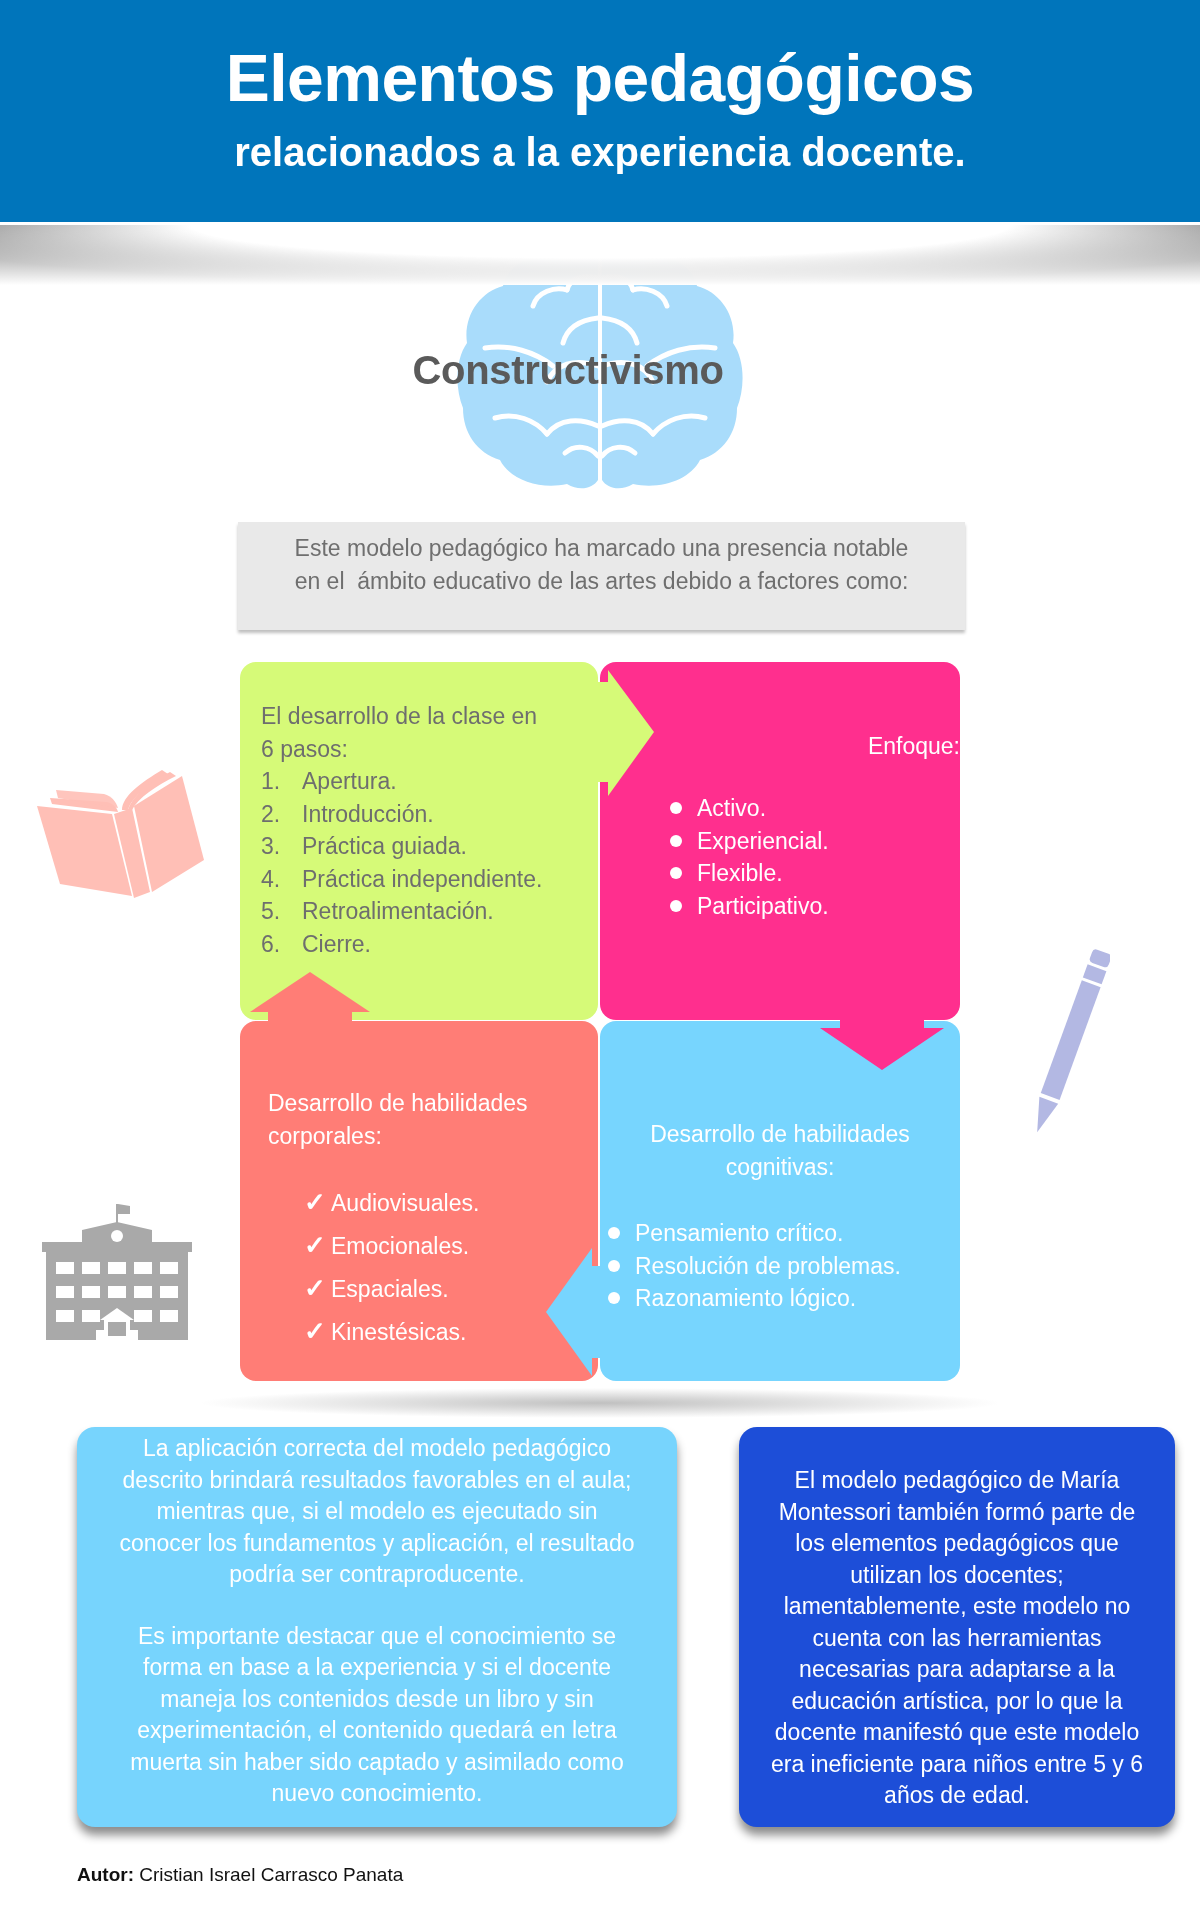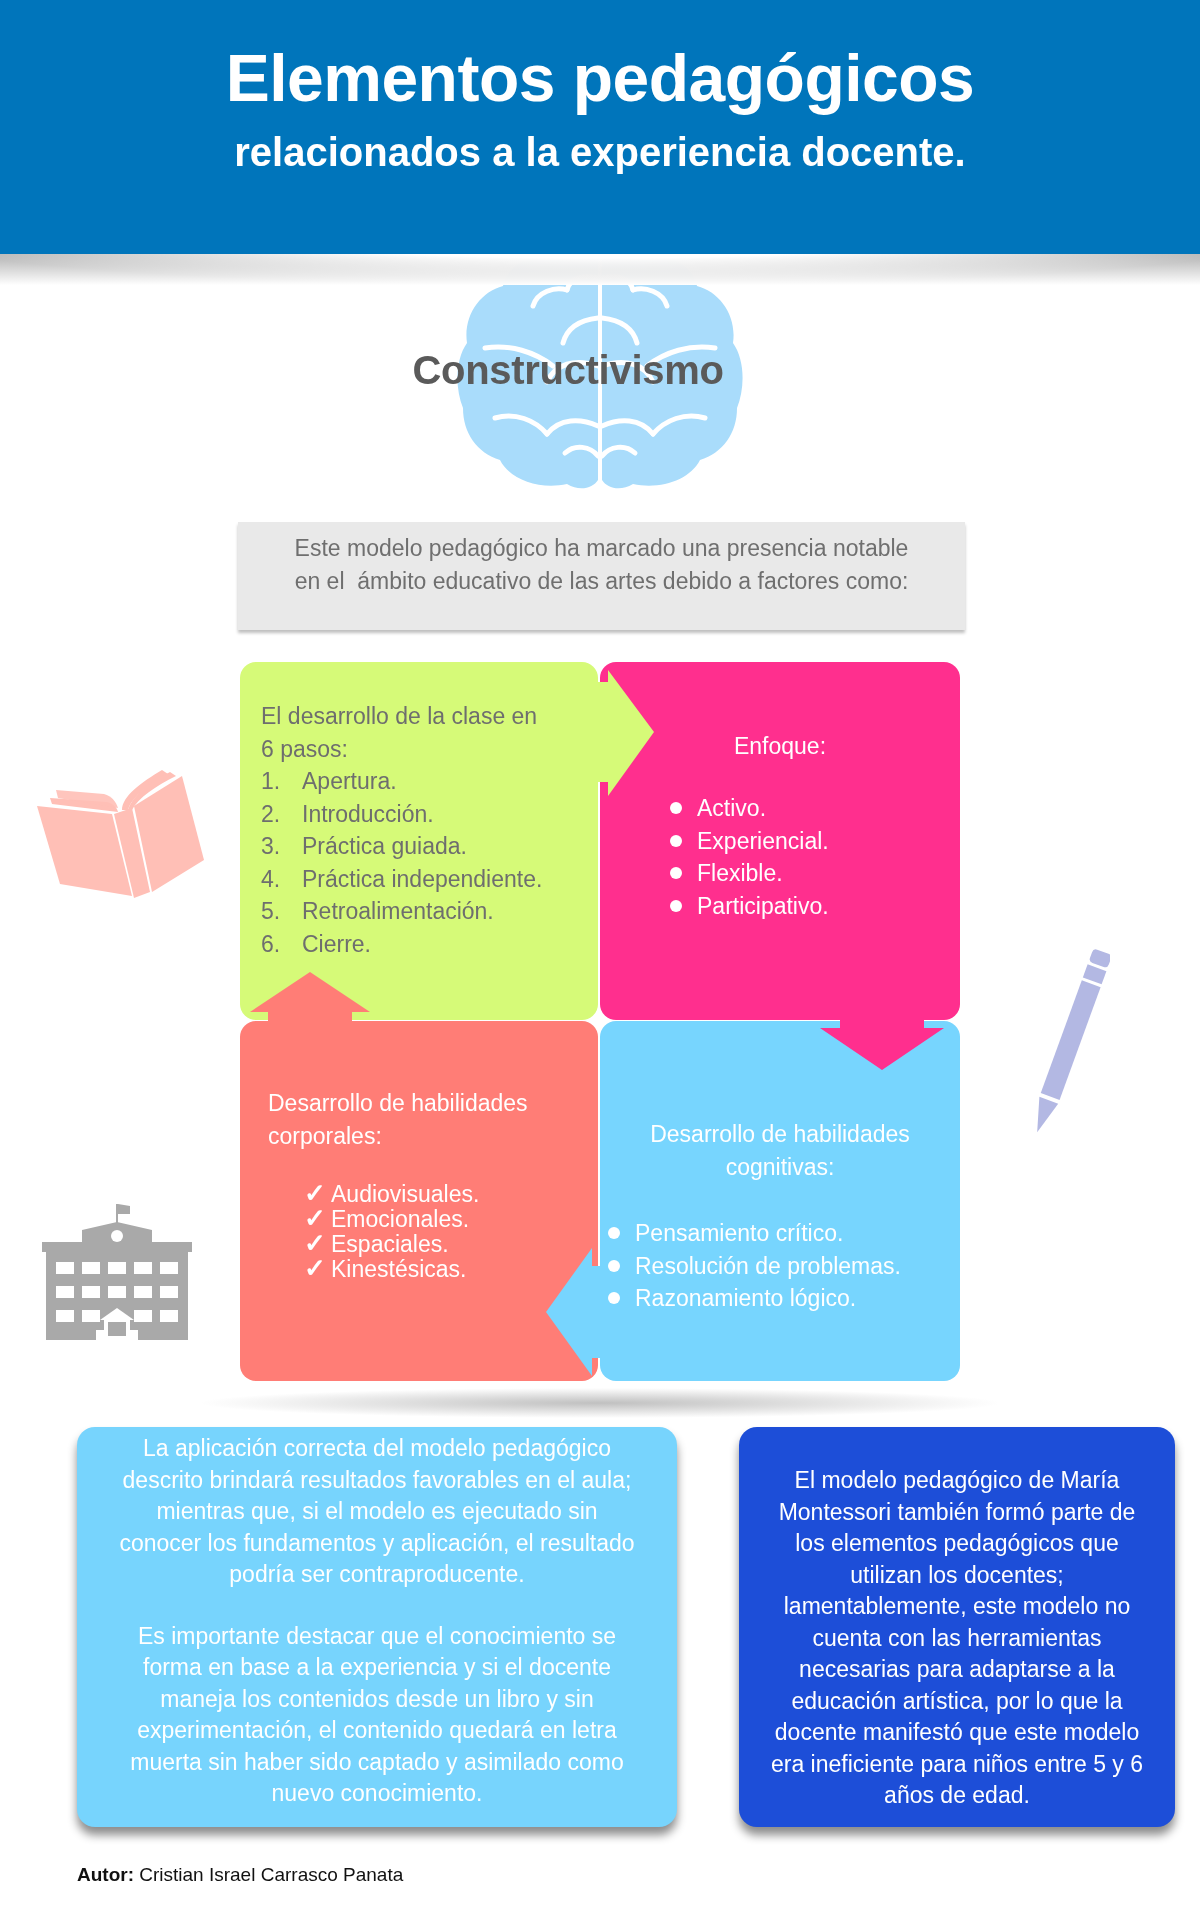--- a/index.html
+++ b/index.html
@@ -1,20 +1,20 @@
 <!DOCTYPE html>
 <html><head>
 <meta charset="utf-8">
 <style>
   * { box-sizing: border-box; margin: 0; padding: 0; }
   html, body { width: 1200px; height: 1920px; background: #ffffff; overflow: hidden; }
   body { position: relative; font-family: "Liberation Sans", sans-serif; }
 
   .header {
-    position: absolute; left: 0; top: 0; width: 1200px; height: 254px;
+    position: absolute; left: 0; top: 0; width: 1200px; height: 222px;
     background: #0075bb; text-align: center; color: #ffffff; z-index: 2;
   }
   .header .title {
     position: absolute; left: 0; right: 0; top: 40px;
     font-size: 66px; font-weight: bold; letter-spacing: -0.5px;
   }
   .header .subtitle {
     position: absolute; left: 0; right: 0; top: 130px;
     font-size: 40px; font-weight: bold;
   }
@@ -52,28 +52,28 @@
   .q-green { left: 240px; top: 662px; width: 358px; height: 358px; background: #d6fa78; color: #6e6e6e; }
   .q-pink { left: 600px; top: 662px; width: 360px; height: 358px; background: #ff2f8e; color: #ffffff; }
   .q-salmon { left: 240px; top: 1021px; width: 358px; height: 360px; background: #ff7d76; color: #ffffff; }
   .q-blue { left: 600px; top: 1021px; width: 360px; height: 360px; background: #77d5fe; color: #ffffff; }
 
   .q-green .q-head { position: absolute; left: 21px; top: 38px; width: 330px; }
   .q-green ol { position: absolute; left: 21px; top: 103px; list-style: none; }
   .q-green ol li { display: flex; }
   .q-green ol li .num { width: 41px; }
 
-  .q-pink .q-head { position: absolute; left: 0; right: 0; top: 68px; text-align: center; }
+  .q-pink .q-head { position: absolute; left: 0; right: 0; top: 68px; text-align: right; }
   .q-pink ul { position: absolute; left: 70px; top: 130px; list-style: none; }
 
   .bullet-item { display: flex; align-items: center; }
   .dot { display: inline-block; width: 12px; height: 12px; border-radius: 50%; background: #ffffff; margin-right: 15px; }
 
   .q-salmon .q-head { position: absolute; left: 28px; top: 66px; width: 320px; }
-  .q-salmon ul { position: absolute; left: 64px; top: 160px; list-style: none; line-height: 24px; }
+  .q-salmon ul { position: absolute; left: 64px; top: 160px; list-style: none; line-height: 42px; }
   .check { display: inline-block; width: 27px; font-size: 26px; font-weight: bold; }
 
   .q-blue .q-head { position: absolute; left: 0; right: 0; top: 97px; text-align: center; }
   .q-blue ul { position: absolute; left: 8px; top: 196px; list-style: none; }
 
   .arrow { position: absolute; }
 
   .quad-shadow {
     position: absolute; left: 200px; top: 1388px; width: 800px; height: 30px;
     background: radial-gradient(ellipse 50% 50% at 50% 50%, rgba(150,150,150,0.6) 0%, rgba(255,255,255,0) 100%);

